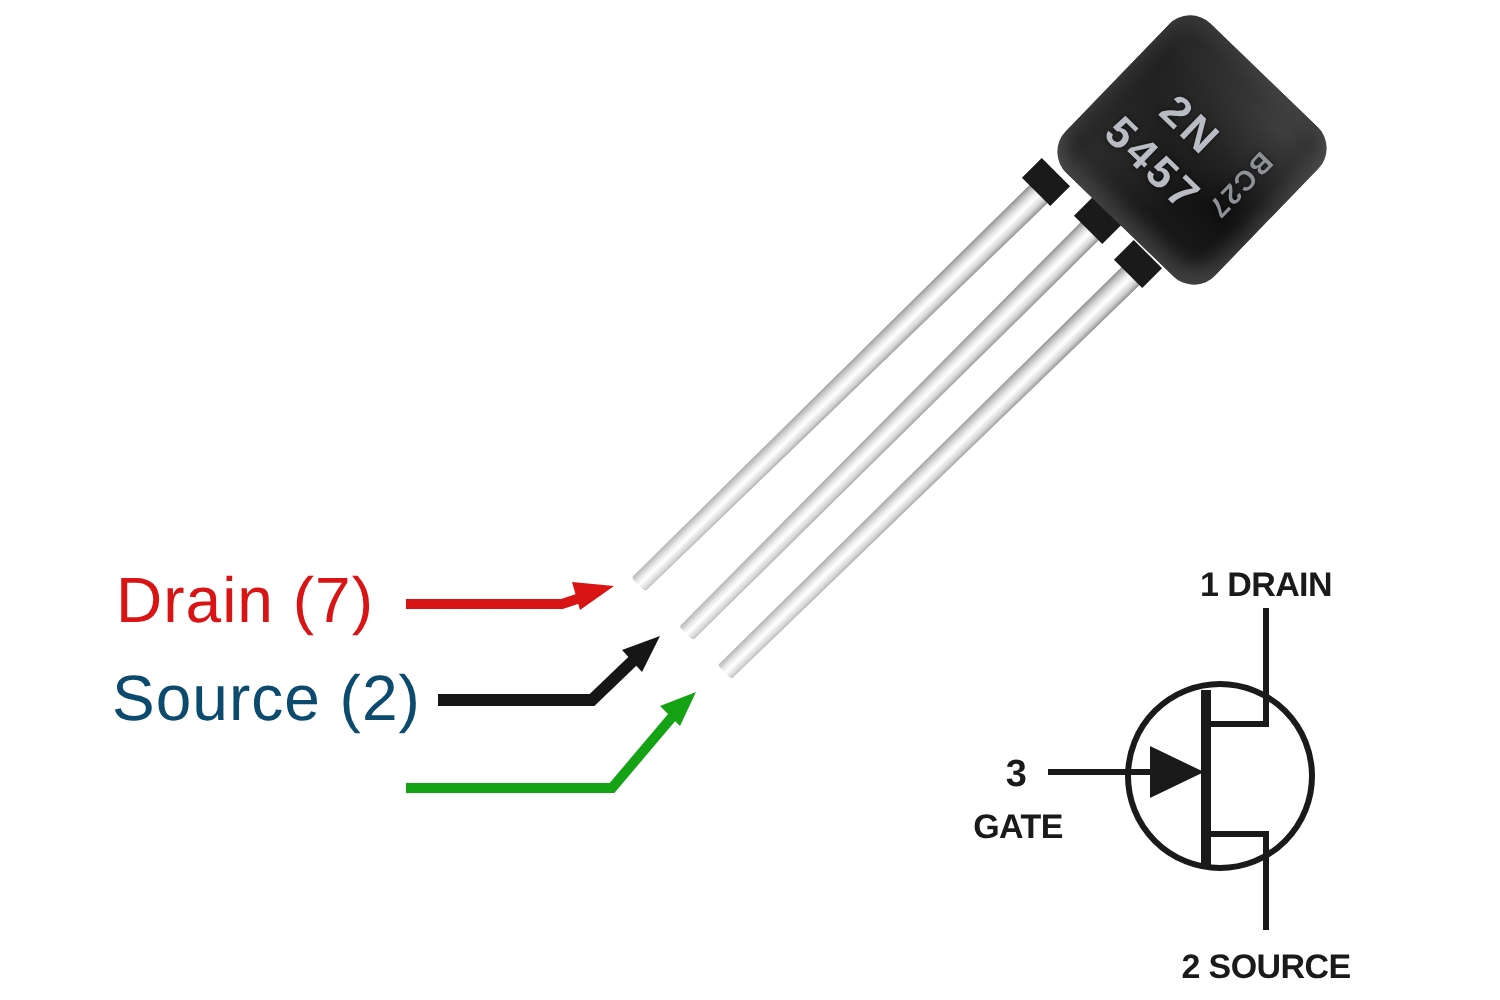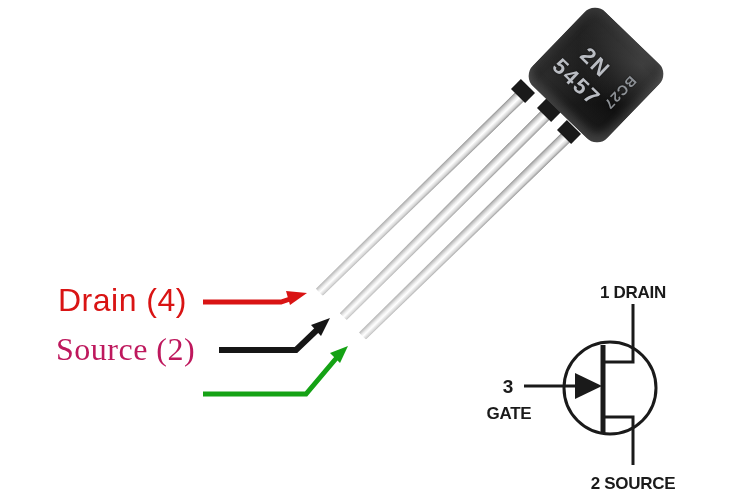--- a/index.html
+++ b/index.html
@@ -36,21 +36,21 @@
     letter-spacing:2px;text-shadow:0 0 2px rgba(0,0,0,0.65);
   }
   .side-code{
     position:absolute;left:62px;top:40px;transform:rotate(90deg);
     color:#8d9196;font-size:14px;font-weight:700;letter-spacing:1px;
     text-shadow:0 0 2px rgba(0,0,0,0.6);
   }
   
   .pin-label{position:absolute;font-size:32px;letter-spacing:0.5px;white-space:nowrap;z-index:5;}
   .pin-label.drain {left:58px;top:282px;color:#d91414;}
-  .pin-label.source{left:56px;top:331px;color:#be185d;font-family:Liberation Serif, serif;}
+  .pin-label.source{left:56px;top:331px;color:#0c4a6e;}
   .pin-label.gate  {left:61px;top:374px;color:#15a215;}
   
   .arrows-svg{position:absolute;left:0;top:0;width:750px;height:500px;z-index:6;}
   .schematic-svg{position:absolute;left:470px;top:262px;width:280px;height:238px;z-index:5;}
   .schematic-svg text{font-family:"Liberation Sans",sans-serif;font-weight:700;fill:#1a1a1a;letter-spacing:-0.3px;}
 </style>
 </head>
 <body>
 
 <div class="canvas">
@@ -63,21 +63,21 @@
   <div class="nub nub3"></div>
 
   <div class="package">
     <div class="marking">
       <div>2N</div>
       <div>5457</div>
     </div>
     <div class="side-code">BC27</div>
   </div>
 
-  <div class="pin-label drain">Drain (4)</div>
+  <div class="pin-label drain">Drain (7)</div>
   <div class="pin-label source">Source (2)</div>
 
   <svg class="arrows-svg" viewBox="0 0 750 500">
     <g>
       <path d="M203,302 L281,302 L293,298" stroke="#d91414" stroke-width="5" fill="none"></path>
       <polygon points="307,293 286,291 290,305" fill="#d91414"></polygon>
     </g>
     <g>
       <path d="M219,350 L296,350 L320,327" stroke="#161616" stroke-width="6" fill="none"></path>
       <polygon points="330,318 311,325 321,336" fill="#161616"></polygon>

